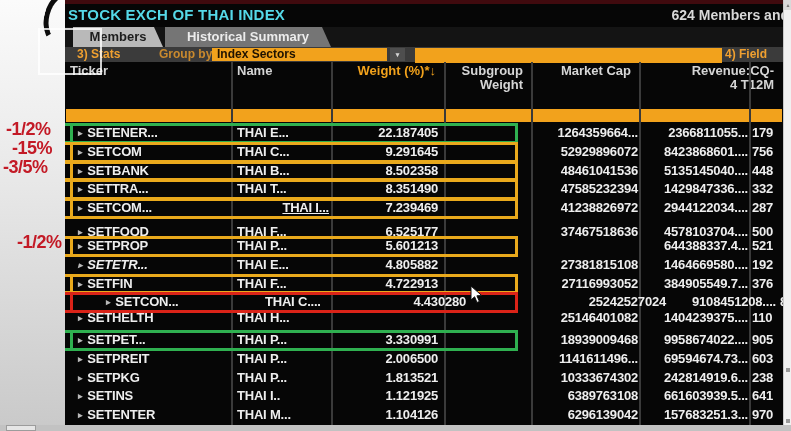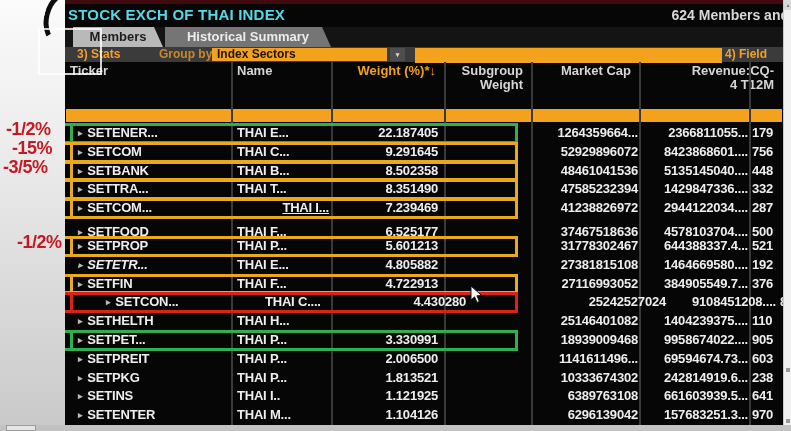--- a/index.html
+++ b/index.html
@@ -150,21 +150,20 @@
           <div class="cell" style="left: 380px; width: 80px; text-align: right;"></div>
           <div class="cell" style="left: 467px; width: 106px; text-align: right;">37467518636</div>
           <div class="cell" style="left: 575px; width: 108px; text-align: right;">4578103704....</div>
           <div class="cell" style="left: 687px; width: 31px; text-align: left;">500</div>
         </div>
         <div class="row" style="top: 236.875px; height: 18.8125px; line-height: 18.8125px;">
           <div class="cell" style="left: 13px; width: 150px;"><span class="arrow">▸</span>SETPROP</div>
           <div class="cell" style="left: 172px; width: 92px; text-align: left;">THAI P...</div>
           <div class="cell" style="left: 267px; width: 106px; text-align: right;">5.601213</div>
           <div class="cell" style="left: 380px; width: 80px; text-align: right;"></div>
-          <div class="cell" style="left: 467px; width: 106px; text-align: right;">31778302467</div>
           <div class="cell" style="left: 575px; width: 108px; text-align: right;">644388337.4...</div>
           <div class="cell" style="left: 687px; width: 31px; text-align: left;">521</div>
         </div>
         <div class="row" style="top: 255.688px; height: 18.8125px; line-height: 18.8125px;">
           <div class="cell" style="left: 13px; width: 150px; font-style: italic;"><span class="arrow">▸</span>SETETR...</div>
           <div class="cell" style="left: 172px; width: 92px; text-align: left;">THAI E...</div>
           <div class="cell" style="left: 267px; width: 106px; text-align: right;">4.805882</div>
           <div class="cell" style="left: 380px; width: 80px; text-align: right;"></div>
           <div class="cell" style="left: 467px; width: 106px; text-align: right;">27381815108</div>
           <div class="cell" style="left: 575px; width: 108px; text-align: right;">1464669580....</div>
@@ -181,21 +180,21 @@
         </div>
         <div class="row" style="top: 293.312px; height: 18.8125px; line-height: 18.8125px; margin-left: 28px;">
           <div class="cell" style="left: 13px; width: 150px;"><span class="arrow">▸</span>SETCON...</div>
           <div class="cell" style="left: 172px; width: 92px; text-align: left;">THAI C....</div>
           <div class="cell" style="left: 267px; width: 106px; text-align: right;">4.430280</div>
           <div class="cell" style="left: 380px; width: 80px; text-align: right;"></div>
           <div class="cell" style="left: 467px; width: 106px; text-align: right;">25242527024</div>
           <div class="cell" style="left: 575px; width: 108px; text-align: right;">9108451208....</div>
           <div class="cell" style="left: 687px; width: 31px; text-align: left;">876</div>
         </div>
-        <div class="row" style="top: 312px; height: 18.8125px; line-height: 18px;">
+        <div class="row" style="top: 305px; height: 18.8125px; line-height: 25px;">
           <div class="cell" style="left: 13px; width: 150px;"><span class="arrow">▸</span>SETHELTH</div>
           <div class="cell" style="left: 172px; width: 92px; text-align: left;">THAI H...</div>
           <div class="cell" style="left: 380px; width: 80px; text-align: right;"></div>
           <div class="cell" style="left: 467px; width: 106px; text-align: right;">25146401082</div>
           <div class="cell" style="left: 575px; width: 108px; text-align: right;">1404239375....</div>
           <div class="cell" style="left: 687px; width: 31px; text-align: left;">110</div>
         </div>
         <div class="row" style="top: 330.938px; height: 18.8125px; line-height: 18.8125px;">
           <div class="cell" style="left: 13px; width: 150px;"><span class="arrow">▸</span>SETPET...</div>
           <div class="cell" style="left: 172px; width: 92px; text-align: left;">THAI P...</div>

